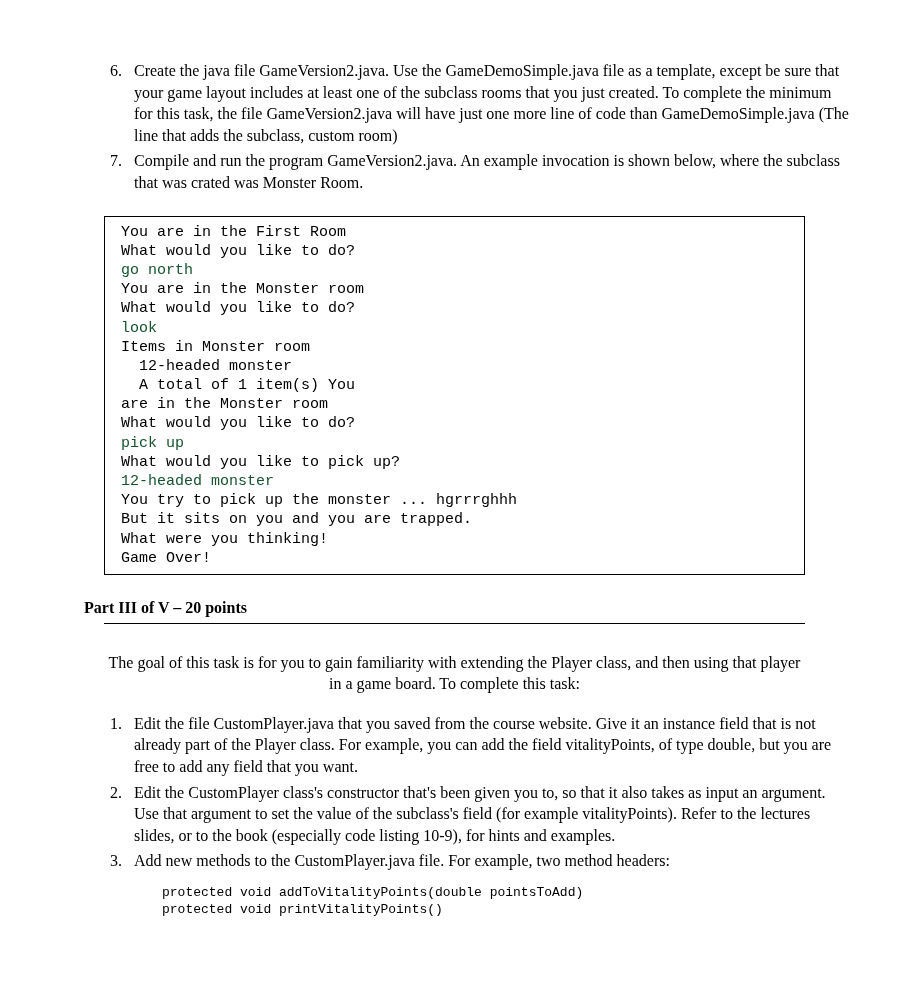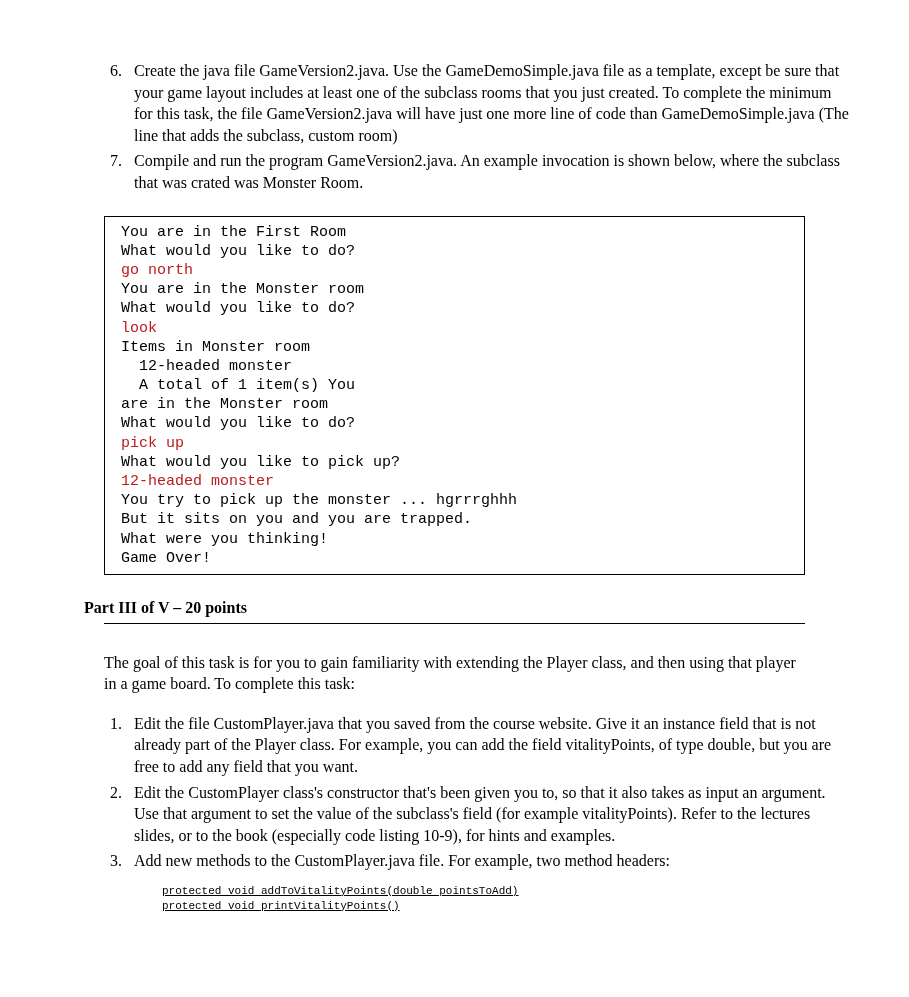--- a/index.html
+++ b/index.html
@@ -28,42 +28,42 @@
   .underline { }
   .code-box {
     border: 1px solid #000;
     margin: 14px 44px 22px 44px;
     padding: 6px 16px;
     font-family: "Courier New", Courier, monospace;
     font-size: 15px;
     line-height: 1.28;
     white-space: pre-wrap;
   }
-  .code-box .orange { color: #b91c1c; }
+  .code-box .orange { color: #14532d; }
   .section-title {
     font-weight: bold;
     margin: 8px 44px 4px 24px;
     font-size: 16px;
   }
   .hr {
     border: none;
     border-top: 1.5px solid #000;
     margin: 2px 44px 28px 44px;
   }
   .body-text {
     margin: 0 44px 18px 44px;
+    text-align: center;
   }
   .inline-code {
     font-family: "Courier New", Courier, monospace;
-    font-size: 11px;
+    font-size: 13px;
     display: block;
     margin-top: 12px;
     margin-left: 28px;
     white-space: pre-wrap;
-    text-decoration: underline;
   }
 </style>
 </head>
 <body>
 
 <div class="page">
 
   <ol class="main-list" start="6">
     <li><span>Create the java file <span class="italic">GameVersion2.java</span>. Use the <span class="italic">GameDemoSimple.java</span> file as a template, except be sure that your game layout includes <span class="underline">at least one</span> of the subclass rooms that you just created. To complete the minimum for this task, the file <span class="italic">GameVersion2.java</span> will have just one more line of code than <span class="italic">GameDemoSimple.java</span> (The line that adds the subclass, custom room)</span></li>
     <li><span>Compile and run the program <span class="italic">GameVersion2.java</span>. An example invocation is shown below, where the subclass that was crated was Monster Room.</span></li>

